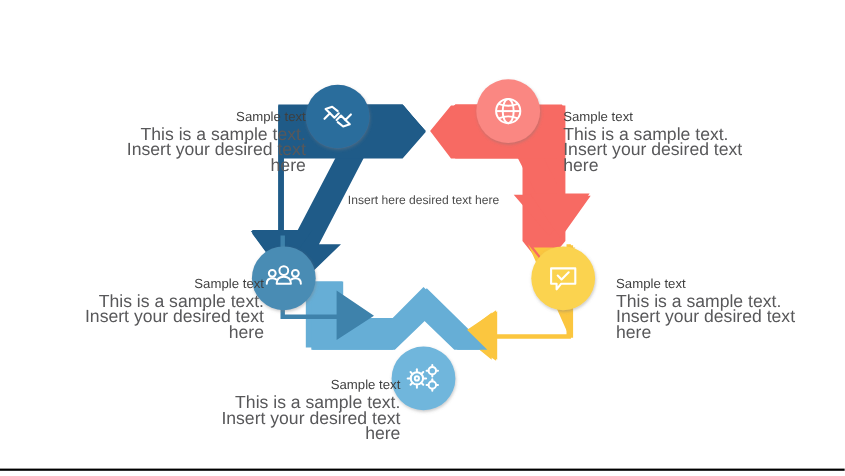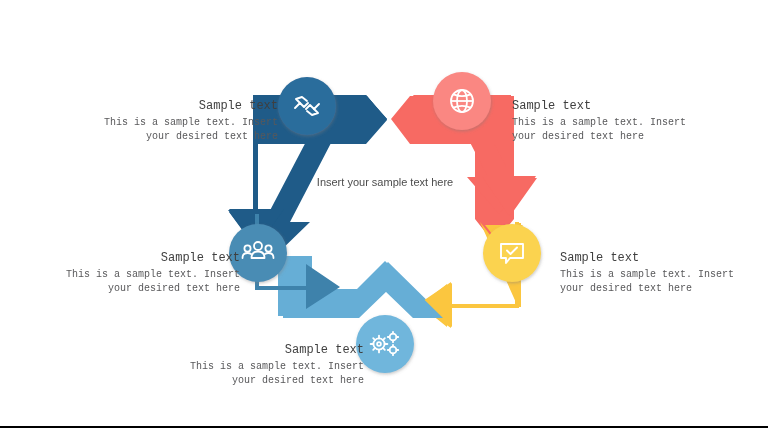--- a/index.html
+++ b/index.html
@@ -53,30 +53,29 @@
   .center-sub {
     margin-top: 7px;
     font-size: 11px;
     color: #4c4c4c;
     line-height: 15px;
   }
   
   .label-block {
     position: absolute;
     width: 178px;
-    font-family: Liberation Mono, monospace;
   }
   .label-title {
     font-size: 12px;
     color: #3f3f3f;
     line-height: 16px;
     margin-bottom: 2px;
   }
   .label-body {
-    font-size: 10px;
+    font-size: 16px;
     color: #58585a;
     line-height: 14px;
   }
   .align-right { text-align: right; }
   .align-left  { text-align: left;  }
 
   #label-1 { left: 100px; top: 98px;  }
   #label-2 { left: 512px; top: 98px;  }
   #label-3 { left: 560px; top: 250px; }
   #label-4 { left: 186px; top: 342px; }
@@ -324,21 +323,21 @@
       <circle cx="258" cy="246" r="4"></circle>
       <path d="M 251.5,258 Q 251.5,251.5 258,251.5 Q 264.5,251.5 264.5,258 Z"></path>
       <circle cx="247.5" cy="248.5" r="3.1"></circle>
       <path d="M 242.5,258 Q 242.5,253 247.5,253 Q 249.6,253 251,254"></path>
       <circle cx="268.5" cy="248.5" r="3.1"></circle>
       <path d="M 273.5,258 Q 273.5,253 268.5,253 Q 266.4,253 265,254"></path>
     </g>
   </svg>
 
   <div class="center-block">
-    <div class="center-sub">Insert your sample text here</div>
+    <div class="center-sub">Insert here desired text here</div>
   </div>
 
   <div class="label-block align-right" id="label-1">
     <div class="label-title">Sample text</div>
     <div class="label-body">This is a sample text. Insert your desired text here</div>
   </div>
 
   <div class="label-block align-left" id="label-2">
     <div class="label-title">Sample text</div>
     <div class="label-body">This is a sample text. Insert your desired text here</div>

